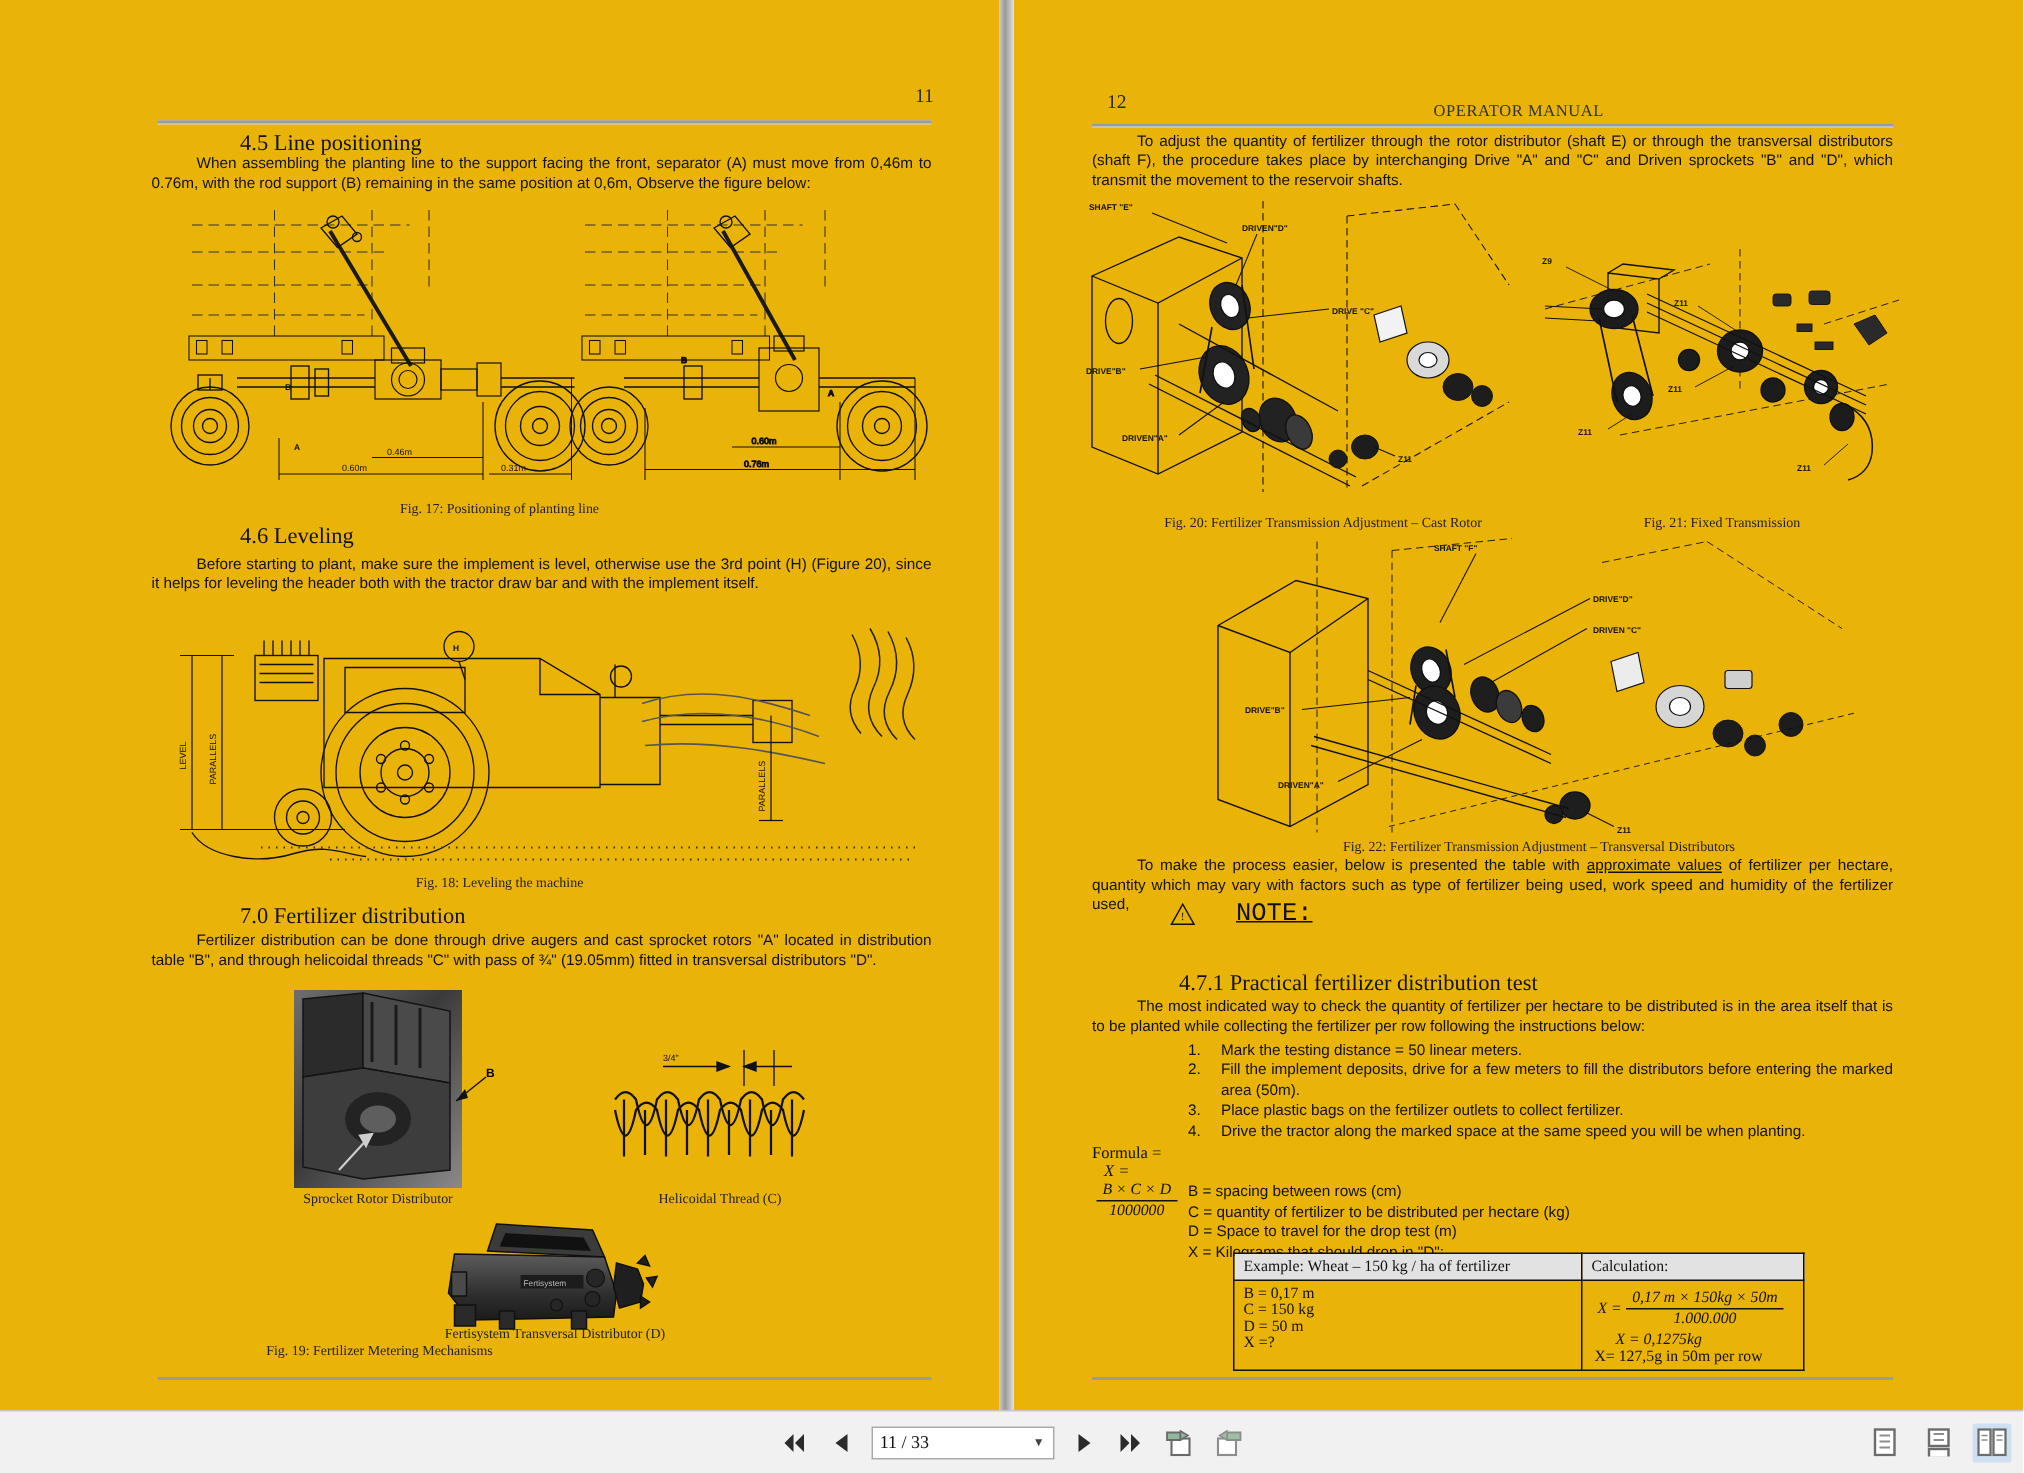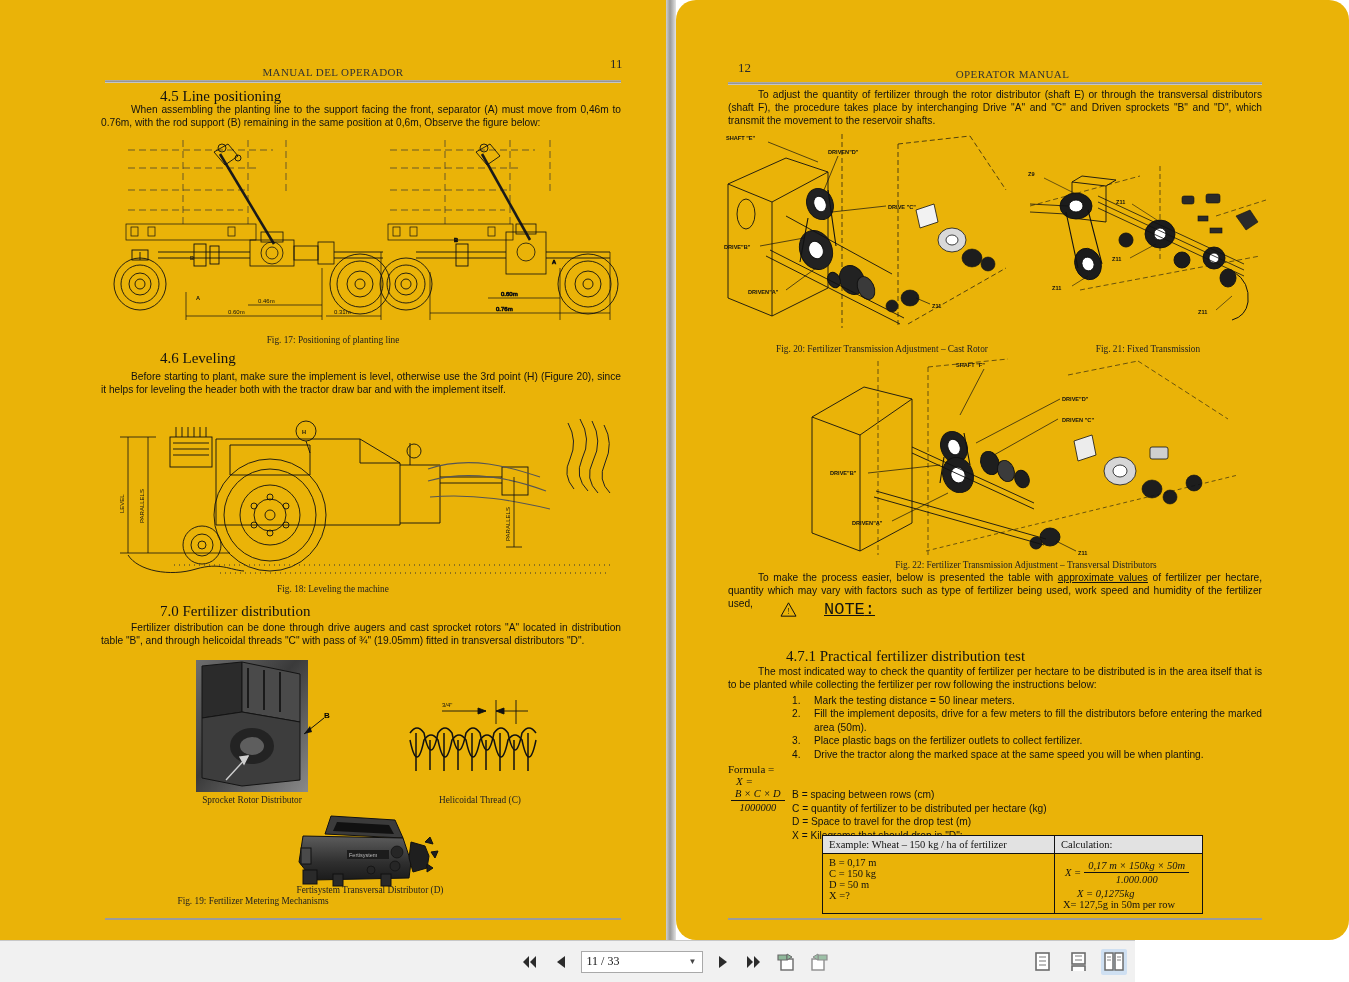--- a/index.html
+++ b/index.html
@@ -20,21 +20,21 @@
     position:absolute; top:0; width:10px; height:940px;
     background: linear-gradient(to right,#cfcfcf,#9a9a9a 40%,#bdbdbd 70%,#e3e3e3);
   }
   .gutter.g1 { left:666px; }
 
   .page {
     position:absolute; top:0; height:940px; background:#eab308;
     overflow:hidden;
   }
   .page.left  { left:0px;   width:666px; }
-  .page.right { left:676px; width:673px;border-radius:20px; }
+  .page.right { left:676px; width:673px; }
 
   .page-inner { position:relative; width:100%; height:100%; }
 
   
   .folio {
     position:absolute; font-family:"Liberation Serif",serif;
     font-size:13px; color:#2a2a2a;
   }
   .runhead {
     position:absolute; width:100%; text-align:center;
@@ -97,21 +97,21 @@
 
   .note-wrap { position:absolute; display:flex; align-items:center; gap:4px; }
   .warn-tri { width:17px; height:15px; }
   .note-lbl { font-family:Liberation Mono, monospace; font-size:17px;
               text-decoration:underline; color:#111;margin-left:23px; }
 
   .ulined { text-decoration:underline; }
 
   
   .toolbar {
-    position:absolute; left:0; top:940px; width:1135px; height:42px;
+    position:absolute; left:0; top:940px; width:1349px; height:42px;
     background:#f1f1f1; border-top:1px solid #c8c8c8;
     display:flex; align-items:center;
   }
   .tb-center { position:absolute; left:0; width:1349px; display:flex;
                justify-content:center; align-items:center; gap:9px; }
   .tb-right { position:absolute; right:8px; display:flex; align-items:center; gap:10px; }
   .tb-btn { width:22px; height:22px; display:flex; align-items:center;
             justify-content:center; cursor:pointer; background:transparent;
             border:none; }
   .pagebox {
@@ -140,21 +140,20 @@
 
   <div class="pages">
 
     <div class="gutter g1"></div>
 
     <div class="page left">
       <div class="page-inner">
 
         <div class="folio" style="left:610px; top:56px;">11</div>
 
-        <div class="runhead" style="top:66px; left:0;">MANUAL DEL OPERADOR</div>
 
         <div class="rule" style="left:105px; top:80px; width:516px;"></div>
 
         <div class="h-sec" style="left:160px; top:88px;">4.5 Line positioning</div>
 
         <div class="para first" style="left:101px; top:103px; width:520px;">When assembling the planting line to the support facing the front, separator (A) must move from 0,46m to 0.76m, with the rod support (B) remaining in the same position at 0,6m, Observe the figure below:</div>
 
         <div class="fig" style="left:98px; top:132px;">
           <svg width="530" height="215" viewBox="0 0 530 215">
 

